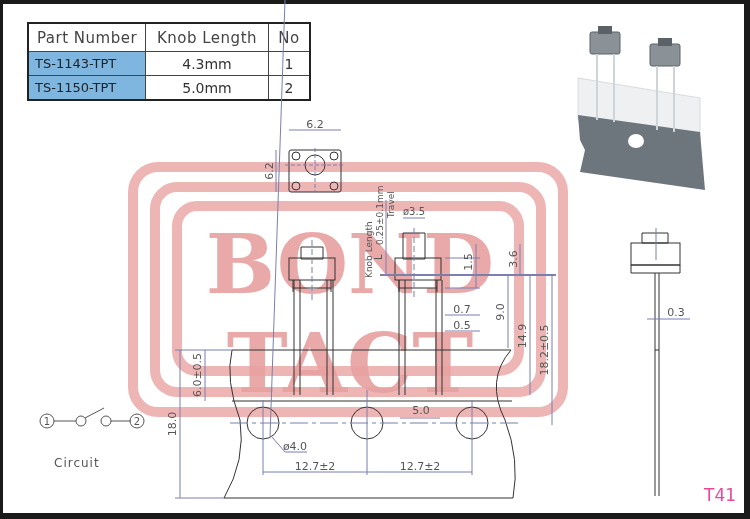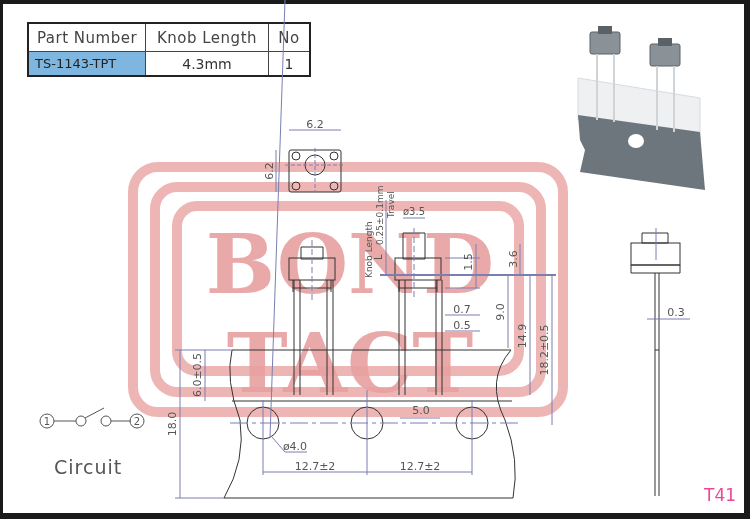--- a/index.html
+++ b/index.html
@@ -7,39 +7,44 @@
   .frame { position:absolute; left:0; top:0; width:750px; height:519px; box-sizing:border-box;
            border-top:4px solid #1a1a1a; border-left:3px solid #1a1a1a; border-right:6px solid #1a1a1a; border-bottom:6px solid #1a1a1a; background:#fff; }
   .spec-table { position:absolute; left:27px; top:22px; border-collapse:collapse; border:2px solid #222; font-family:"DejaVu Sans", sans-serif; font-size:14px; color:#333; }
   .spec-table th, .spec-table td { border:1px solid #444; padding:0 6px; height:23px; font-weight:normal; }
   .spec-table th { height:27px; font-size:15px; letter-spacing:0.5px; color:#444;border-radius:9px; }
   .spec-table td.part { background:#7eb6e0; text-align:left; font-size:13px; color:#222; width:104px; }
   .spec-table td.len { text-align:center; width:110px; }
   .spec-table td.no { text-align:center; width:28px; }
   svg.drawing { position:absolute; left:0; top:0; }
   .lbl { font-family:"DejaVu Sans", sans-serif; fill:#555; }
-  .circuit-label { position:absolute; left:54px; top:456px; font-size:19px; color:#555; letter-spacing:1px; font-family:"DejaVu Sans", sans-serif; }
+  .circuit-label { position:absolute; left:54px; top:456px; font-size:12px; color:#555; letter-spacing:1px; font-family:"DejaVu Sans", sans-serif; }
   .code-label { position:absolute; left:704px; top:485px; font-size:17px; color:#ec4899; font-family:"DejaVu Sans", sans-serif; }
 </style>
 </head>
 <body>
 
 <div class="frame"></div>
 
 <table class="spec-table">
   <tbody>
       <tr>
     <th>Part Number</th>
     <th>Knob Length</th>
     <th>No</th>
   </tr>
   <tr>
     <td class="part">TS-1143-TPT</td>
     <td class="len">4.3mm</td>
     <td class="no">1</td>
+  </tr>
+  <tr>
+    <td class="part">TS-1150-TPT</td>
+    <td class="len">5.0mm</td>
+    <td class="no">2</td>
   </tr>
 </tbody>
   </table>
 
 <svg class="drawing" width="750" height="519" viewBox="0 0 750 519">
 
   <g>
     <polygon points="578,78 700,98 700,140 578,120" fill="#eef0f2" stroke="#d8dce0"></polygon>
     <polygon points="578,115 700,132 705,190 580,172 585,150 580,140" fill="#6d767d"></polygon>
     <ellipse cx="636" cy="141" rx="8" ry="7" fill="#fff"></ellipse>

